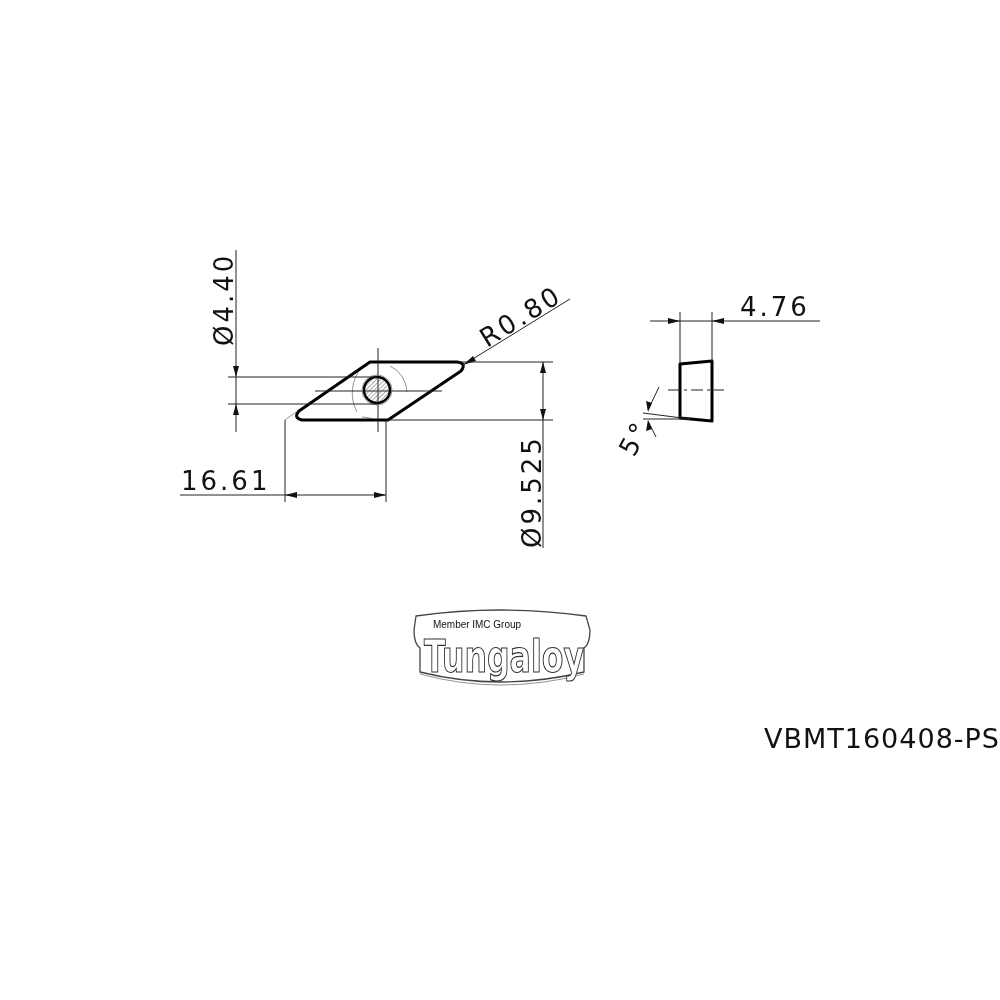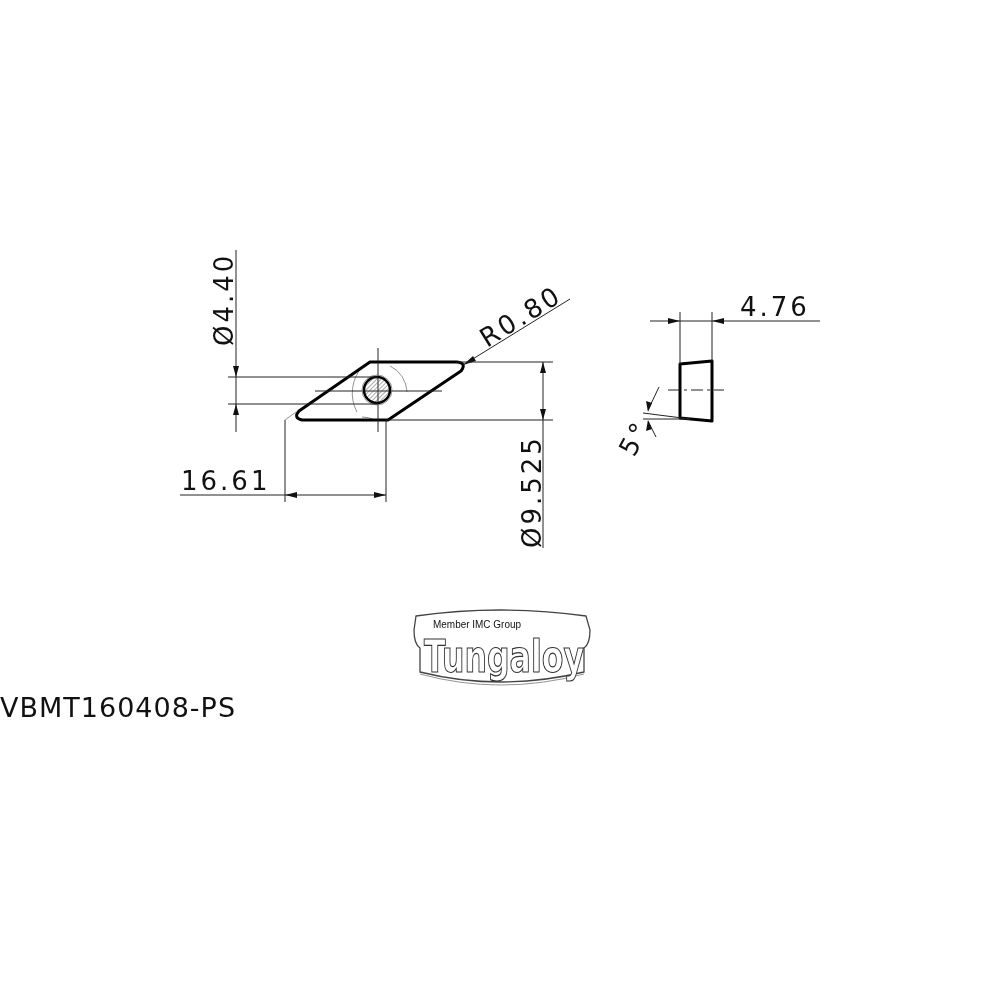--- a/index.html
+++ b/index.html
@@ -6,21 +6,21 @@
     body { width: 1000px; height: 1000px; position: relative; overflow: hidden; font-family: "DejaVu Sans", sans-serif; }
     #drawing { position: absolute; left: 0; top: 0; width: 1000px; height: 1000px; }
     .dimtext { font-family: "DejaVu Sans", sans-serif; font-size: 26px; fill: #111; letter-spacing: 3px; }
     .thin { stroke: #222; stroke-width: 1; fill: none; }
     .thick { stroke: #000; stroke-width: 3; fill: none; stroke-linejoin: round; }
     .faint { stroke: #777; stroke-width: 0.8; fill: none; }
     .arrow { fill: #111; stroke: none; }
     .logo-outline { fill: #fff; stroke: #444; stroke-width: 1.3; }
     .logo-text { font-family: "DejaVu Sans", sans-serif; fill: #fff; stroke: #333; stroke-width: 1.2; font-weight: bold; }
     .logo-sub { font-family: "Liberation Sans", sans-serif; font-size: 10px; fill: #111; }
-    #part-number { position: absolute; left: 0; width: 1000px; top: 692px; text-align: left; font-family: "DejaVu Sans", sans-serif; font-size: 27px; color: #111; letter-spacing: 1px; }
+    #part-number { position: absolute; left: 0; width: 1000px; top: 723px; text-align: right; font-family: "DejaVu Sans", sans-serif; font-size: 27px; color: #111; letter-spacing: 1px; }
   </style>
 </head>
 <body>
 
 <svg id="drawing" viewBox="0 0 1000 1000" xmlns="http://www.w3.org/2000/svg">
 
   <g>
 
     <path class="faint" d="M 362 367 A 40 40 0 0 0 357 412"></path>
     <path class="faint" d="M 390 366 A 30 30 0 0 1 407 392"></path>

